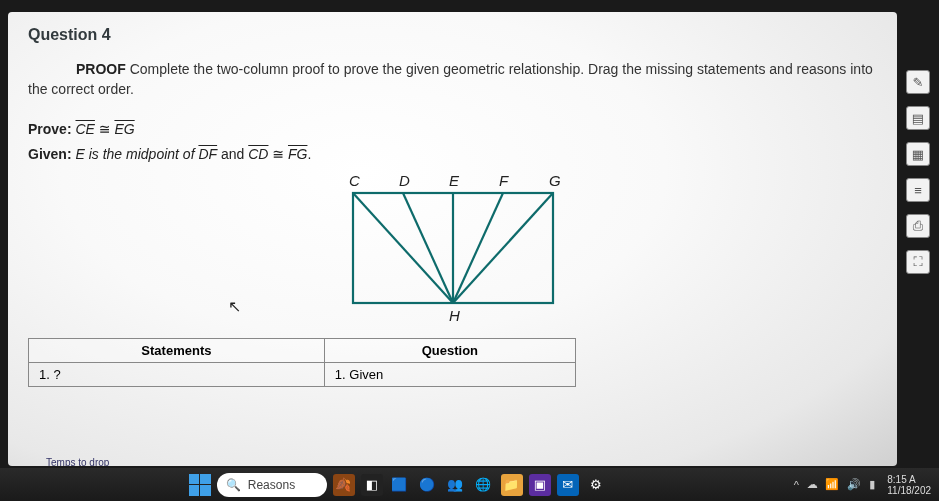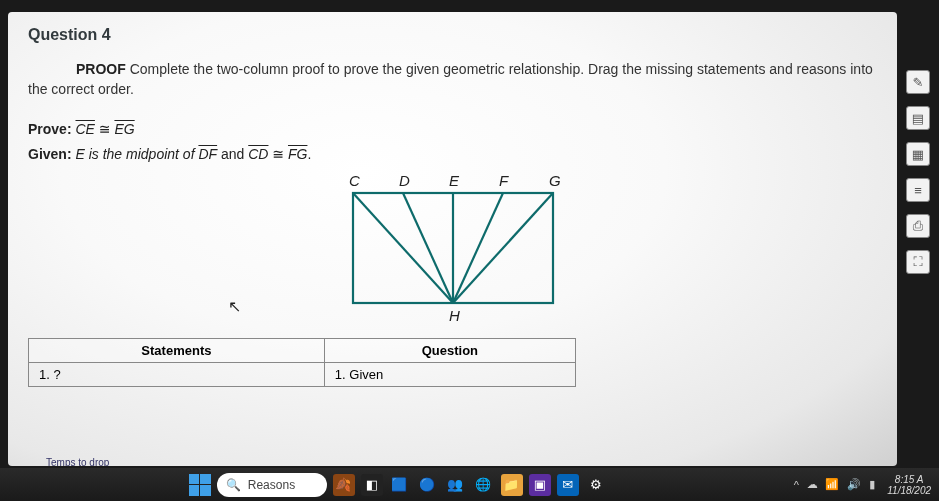--- a/index.html
+++ b/index.html
@@ -157,24 +157,23 @@
     width: 22px; height: 22px;
     display: grid;
     grid-template-columns: 1fr 1fr;
     grid-template-rows: 1fr 1fr;
     gap: 1px;
   }
   .win-logo div { background: #3fa0e8; }
   .tb-time {
     color: #ddd;
     font-size: 10px;
-    text-align: center;
+    text-align: left;
     line-height: 1.1;
     margin-left: 6px;
-    font-style: italic;
   }
   .tray { display:flex; gap:8px; align-items:center; color:#ccc; font-size:11px; }
 </style>
 </head>
 <body>
 
 <div class="screen">
   <div class="question-title">Question 4</div>
 
   <p class="instructions">

